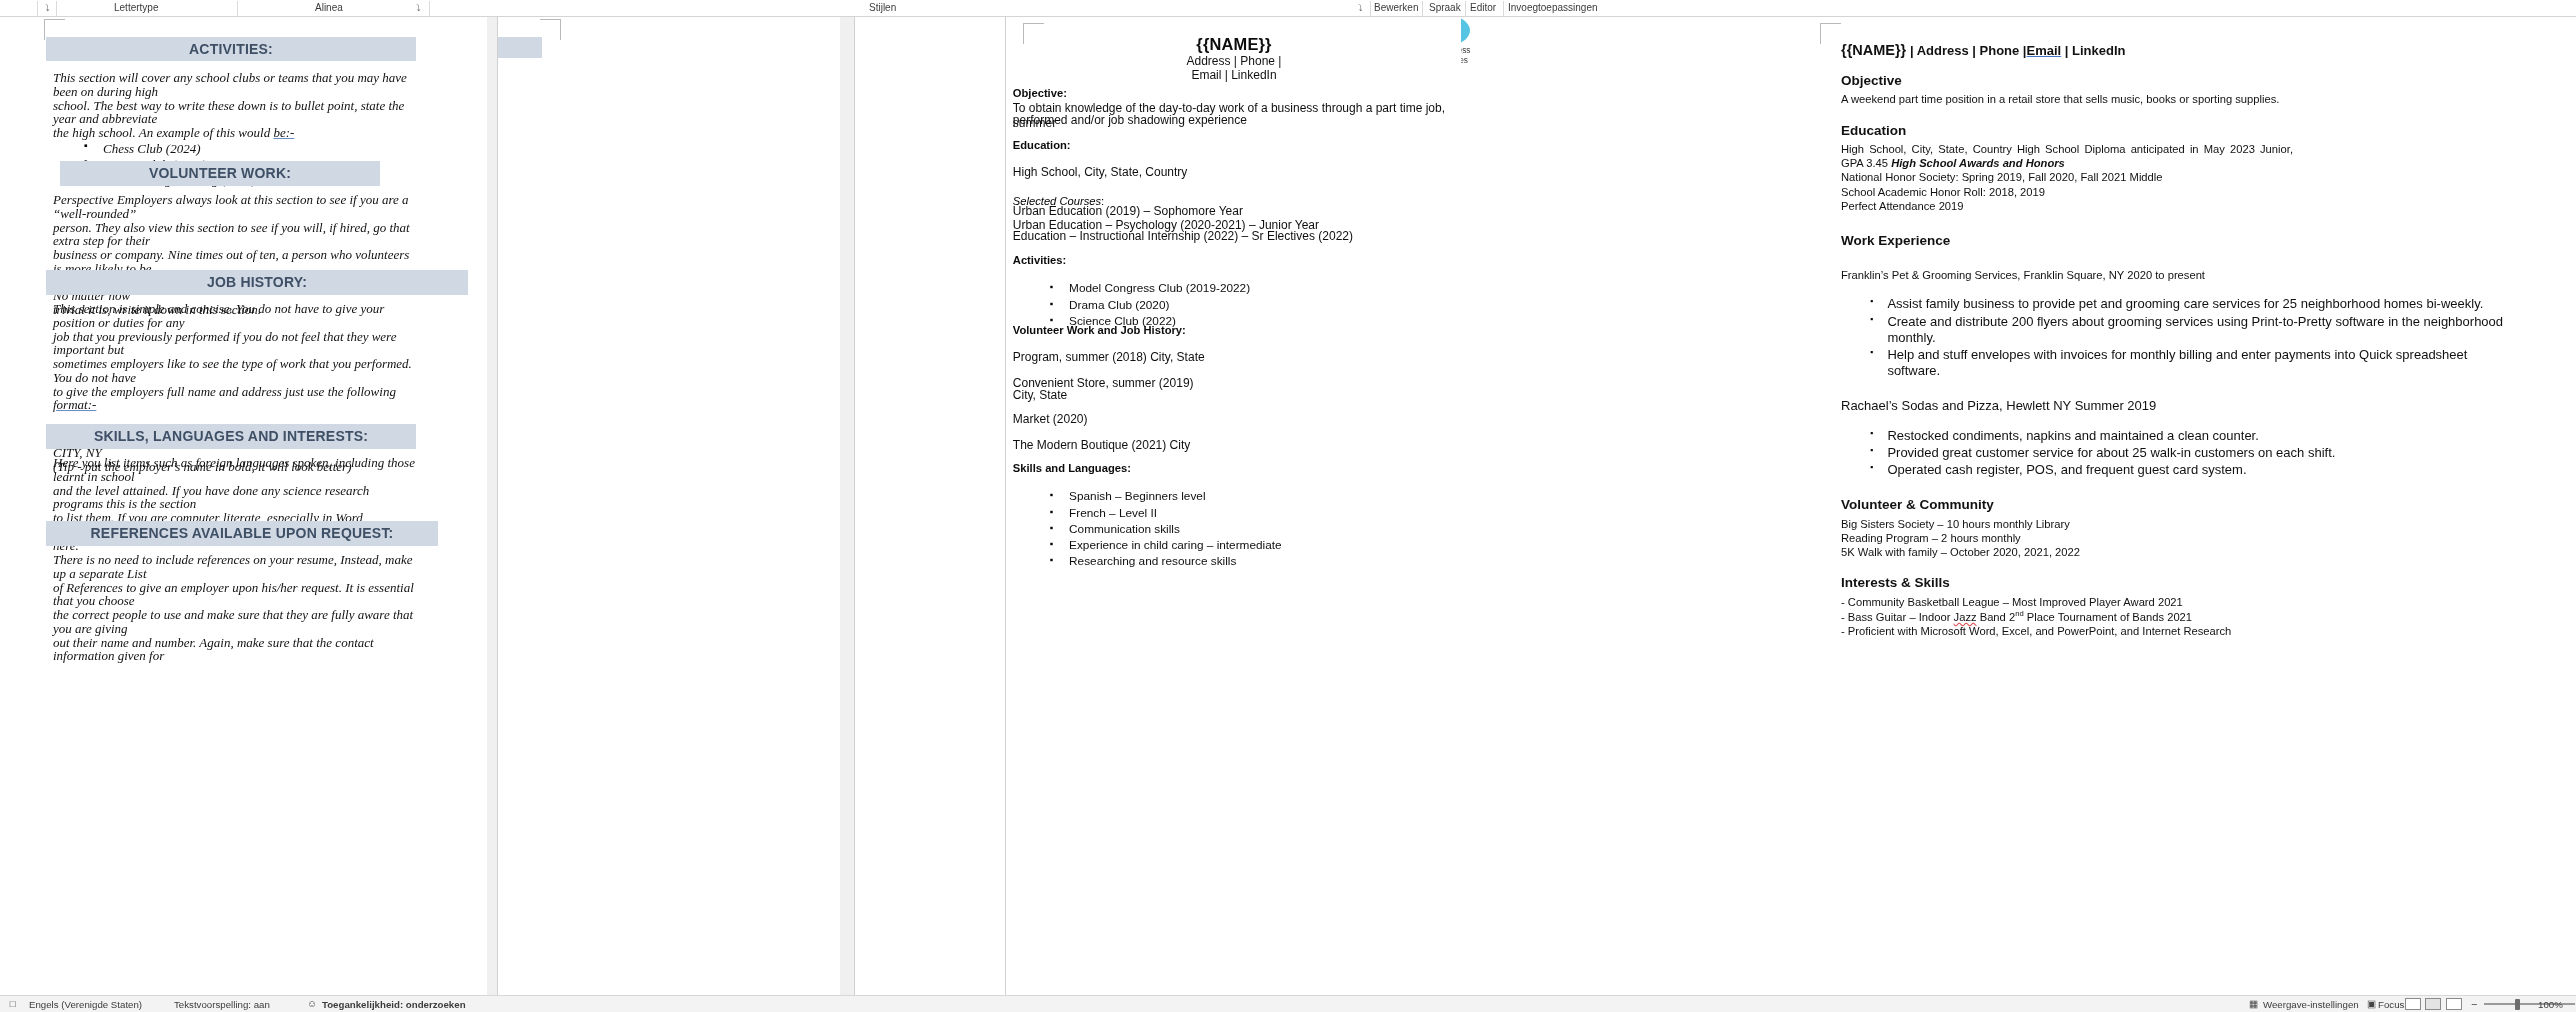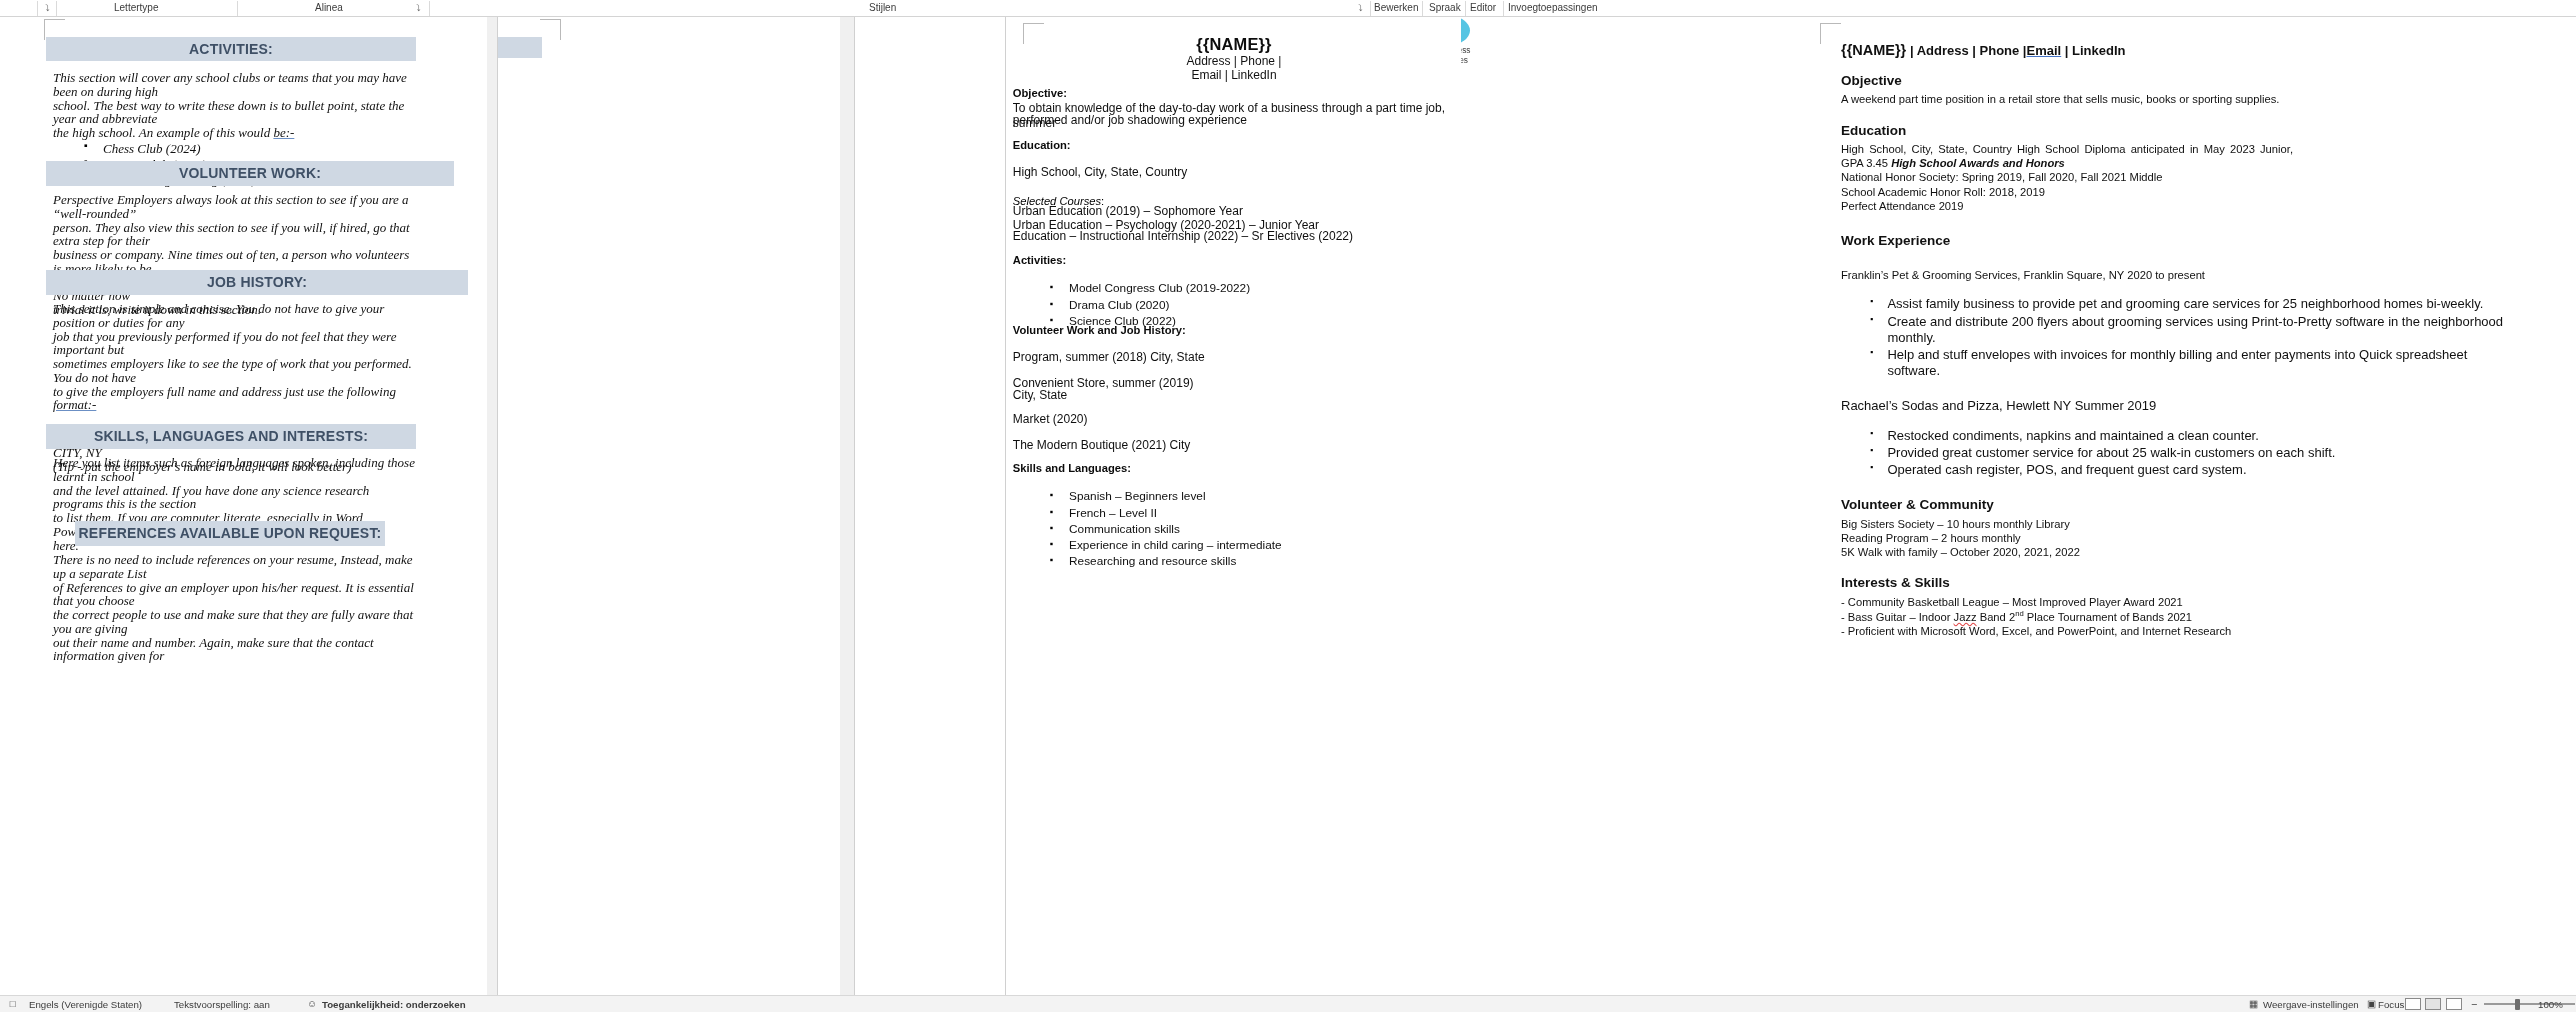--- a/index.html
+++ b/index.html
@@ -323,21 +323,21 @@
         <p>
           <span>the high school. An example of this would </span><span class="u-link">be:-</span>
         </p>
         <ul class="tpl-ul">
           <li>Chess Club (2024)</li>
           <li>Drama Club (2024)</li>
           <li>Scratch Programming (2024)</li>
         </ul>
       </div>
 
-      <div class="tpl-banner" style="position:absolute; left:46px; top:144px; width:408px;">VOLUNTEER WORK:</div>
+      <div class="tpl-banner" style="position:absolute; left:60px; top:144px; width:320px;">VOLUNTEER WORK:</div>
 
       <div class="tpl-body" style="position:absolute; left:53px; top:176px; width:365px;">
         <p>Perspective Employers always look at this section to see if you are a “well-rounded”</p>
         <p>person. They also view this section to see if you will, if hired, go that extra step for their</p>
         <p>business or company. Nine times out of ten, a person who volunteers <span class="u-link">is</span> more likely to be</p>
         <p>a better worker than one who does not give up some of their free time. No matter how</p>
         <p>trivial it is, write it down in this section.</p>
       </div>
 
       <div class="tpl-banner" style="position:absolute; left:46px; top:253px; width:422px;">JOB HISTORY:</div>
@@ -355,21 +355,21 @@
 
       <div class="tpl-banner" style="position:absolute; left:46px; top:407px; width:370px;">SKILLS, LANGUAGES AND INTERESTS:</div>
 
       <div class="tpl-body" style="position:absolute; left:53px; top:439px; width:365px;">
         <p>Here you list items such as foreign languages spoken, including those learnt in school</p>
         <p>and  the level attained. If you have done any science research programs this is the section</p>
         <p>to  list them. If you are computer literate, especially in Word, PowerPoint, Excel list them</p>
         <p>here.</p>
       </div>
 
-      <div class="tpl-banner" style="position:absolute; left:46px; top:504px; width:310px;margin-left:29px;">REFERENCES AVAILABLE UPON REQUEST:</div>
+      <div class="tpl-banner" style="position:absolute; left:46px; top:504px; width:392px;">REFERENCES AVAILABLE UPON REQUEST:</div>
 
       <div class="tpl-body" style="position:absolute; left:53px; top:536px; width:365px;">
         <p>There is no need to include references on your resume, Instead, make up a separate List</p>
         <p>of References to give an employer upon his/her request. It is essential that you choose</p>
         <p>the  correct people to use and make sure that they are fully aware that you are giving</p>
         <p>out their  name and number. Again, make sure that the contact information given for</p>
       </div>
 
     </div>
   </div>

